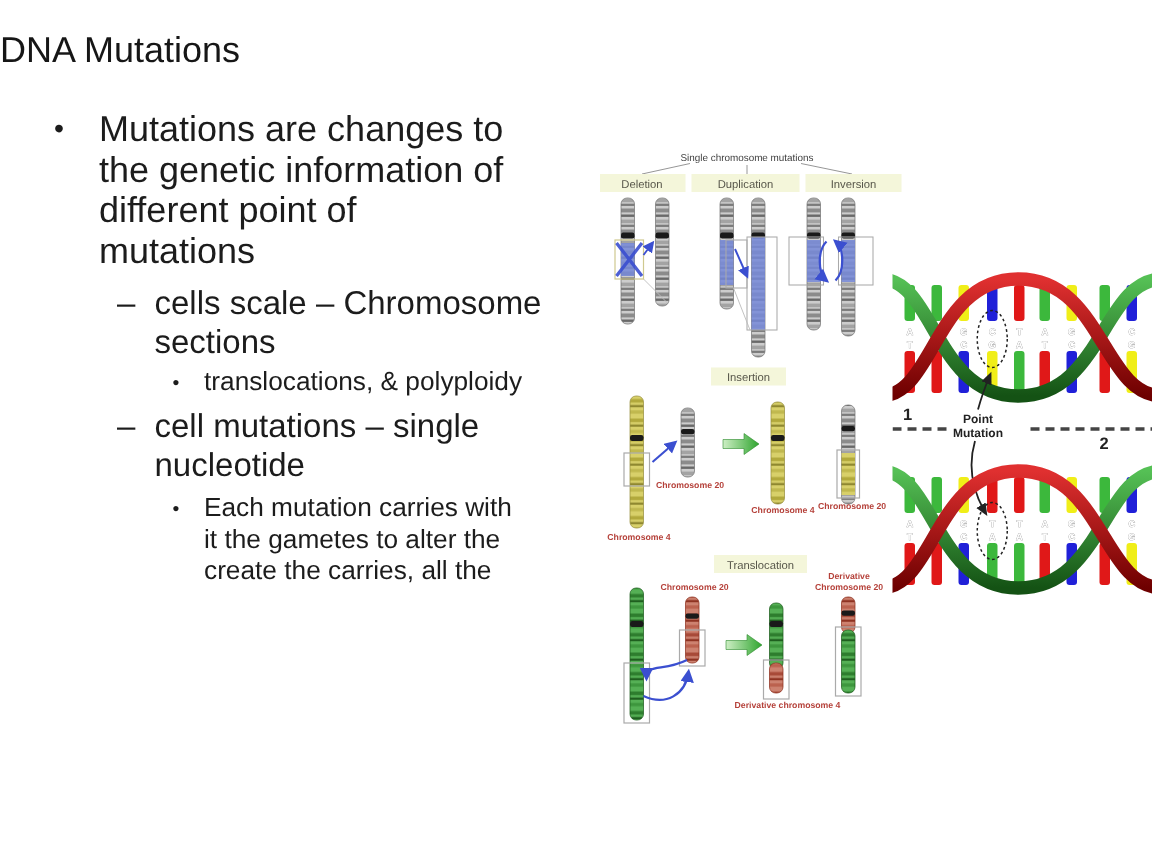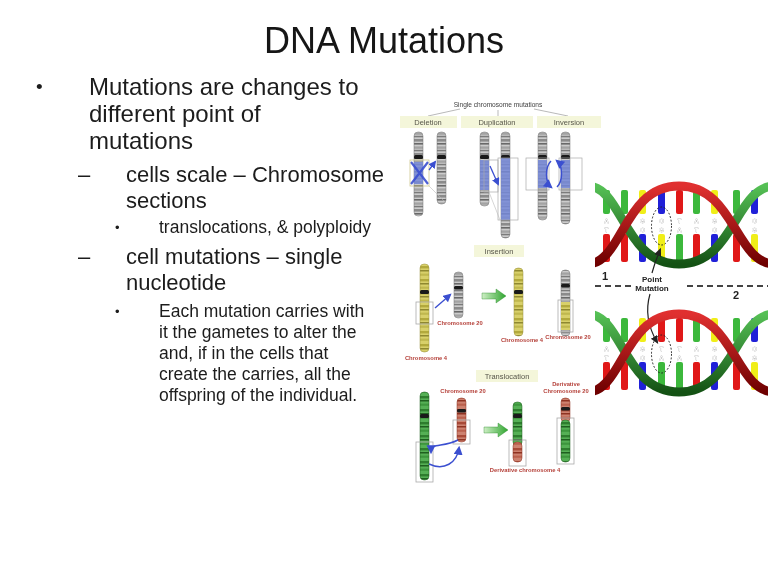--- a/index.html
+++ b/index.html
@@ -2,27 +2,27 @@
 <html><head>
 <meta charset="utf-8">
 <style>
   html,body { margin:0; padding:0; background:#fff; }
   .slide {
     position:relative; width:768px; height:576px; background:#ffffff;
     font-family:"Liberation Sans", sans-serif; color:#1c1c1c; overflow:hidden;
   }
   .title {
     position:absolute; top:20px; left:0; width:100%;
-    text-align:center; font-size:36px; font-weight:400; color:#161616;
+    text-align:left; font-size:24px; font-weight:400; color:#161616;
     letter-spacing:0px;
   }
   .textcol { position:absolute; left:36px; top:70px; width:372px; }
   .b { display:flex; align-items:flex-start; }
   .b .m { flex:none; }
-  .b .lines { flex:1;margin-left:23px; }
+  .b .lines { flex:1; }
   .line { display:block; }
   .lvl1 { font-size:24px; line-height:27px; margin-top:3px; }
   .lvl1 .m { width:30px; font-size:19px; line-height:27px; }
   .lvl2 { font-size:22px; line-height:26px; margin-left:42px; }
   .lvl2 .m { width:25px; line-height:26px; }
   .lvl2a { margin-top:8px; }
   .lvl2b { margin-top:6px; }
   .lvl3 { font-size:17.5px; line-height:21px; margin-left:79px; margin-top:3px; }
   .lvl3 .m { width:21px; font-size:13px; line-height:21px; }
   .lvl4 { font-size:17.5px; line-height:21px; margin-left:79px; margin-top:5px; }
@@ -43,20 +43,21 @@
 
 <div class="slide">
 
   <div class="title">DNA Mutations</div>
 
   <div class="textcol">
     <div class="b lvl1">
       <span class="m">•</span>
       <span class="lines">
         <span class="line">Mutations are changes to</span>
+        <span class="line">the genetic information of</span>
         <span class="line">different point of</span>
         <span class="line">mutations</span>
       </span>
     </div>
     <div class="b lvl2 lvl2a">
       <span class="m">–</span>
       <span class="lines">
         <span class="line">cells scale – Chromosome</span>
         <span class="line">sections</span>
       </span>
@@ -72,23 +73,21 @@
       <span class="lines">
         <span class="line">cell mutations – single</span>
         <span class="line">nucleotide</span>
       </span>
     </div>
     <div class="b lvl4">
       <span class="m">•</span>
       <span class="lines">
         <span class="line">Each mutation carries with</span>
         <span class="line">it the gametes to alter the</span>
-        <span class="line">and, if in the cells that</span>
         <span class="line">create the carries, all the</span>
-        <span class="line">offspring of the individual.</span>
       </span>
     </div>
   </div>
 
   <svg class="chromo" viewBox="0 0 207 420">
     <defs>
       <pattern id="pGrey" width="10" height="14" patternUnits="userSpaceOnUse">
         <rect width="10" height="14" fill="#cccccc"></rect>
         <rect y="1" width="10" height="2.6" fill="#8b8b8b"></rect>
         <rect y="5" width="10" height="1.6" fill="#696969"></rect>

